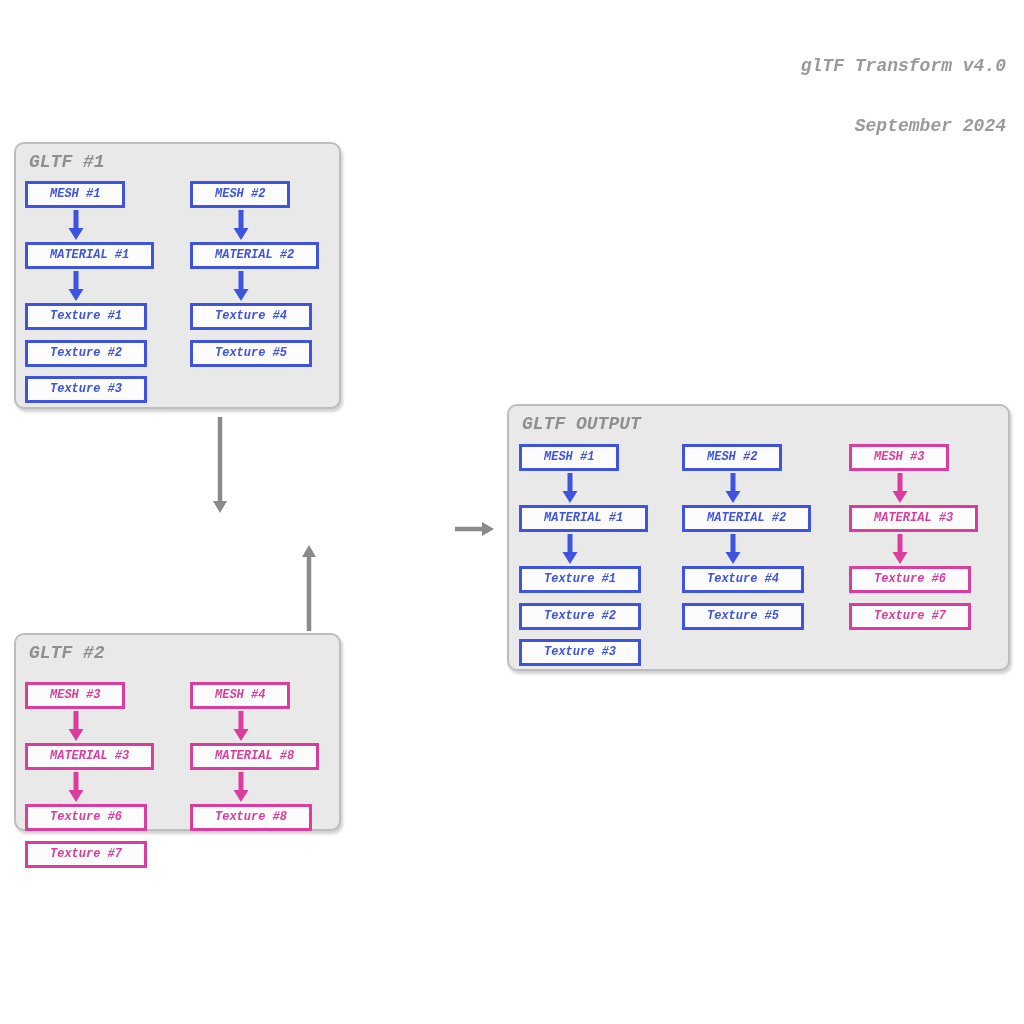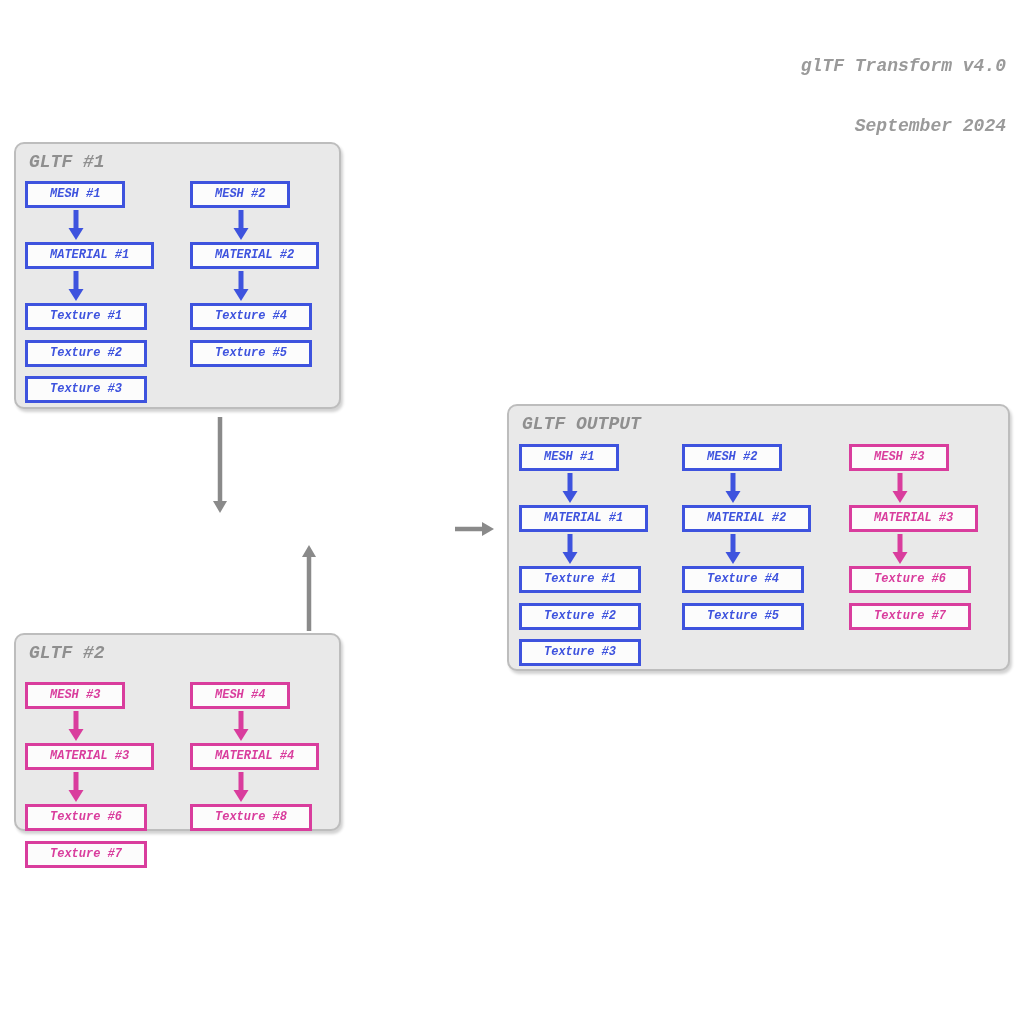--- a/index.html
+++ b/index.html
@@ -111,21 +111,21 @@
         <use href="#ah-down-30"></use>
       </svg>
   </div>
 
   <div class="panel" style="left:14px;top:633px;width:327px;height:198px">
     <div class="panel-title">GLTF #2</div>
 
     <div class="node pink" style="left:9px;top:47px">MESH #3</div>
     <div class="node pink" style="left:174px;top:47px">MESH #4</div>
     <div class="node pink" style="left:9px;top:108px">MATERIAL #3</div>
-    <div class="node pink" style="left:174px;top:108px">MATERIAL #4</div>
+    <div class="node pink" style="left:174px;top:108px">MATERIAL #8</div>
     <div class="node pink" style="left:9px;top:169px">Texture #6</div>
     <div class="node pink" style="left:9px;top:206px">Texture #7</div>
     <div class="node pink" style="left:174px;top:169px">Texture #8</div>
 
     <svg class="arrow pink" style="left:52px;top:76px" width="16" height="30">
         <use href="#ah-down-30"></use>
       </svg>
     <svg class="arrow pink" style="left:52px;top:137px" width="16" height="30">
         <use href="#ah-down-30"></use>
       </svg>

